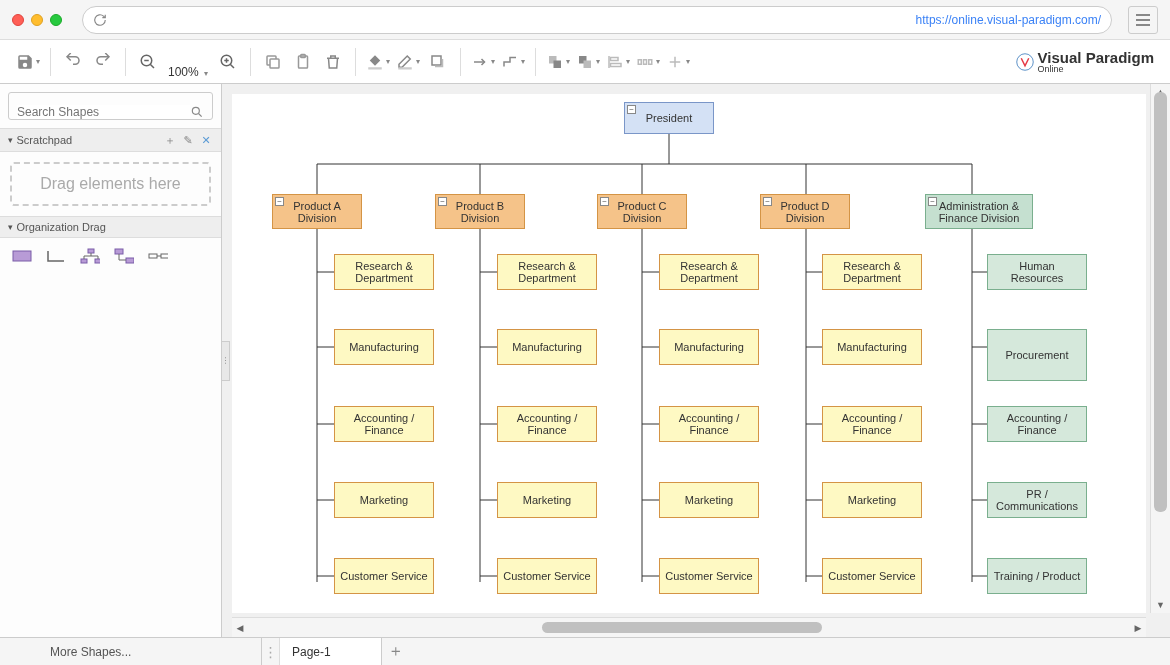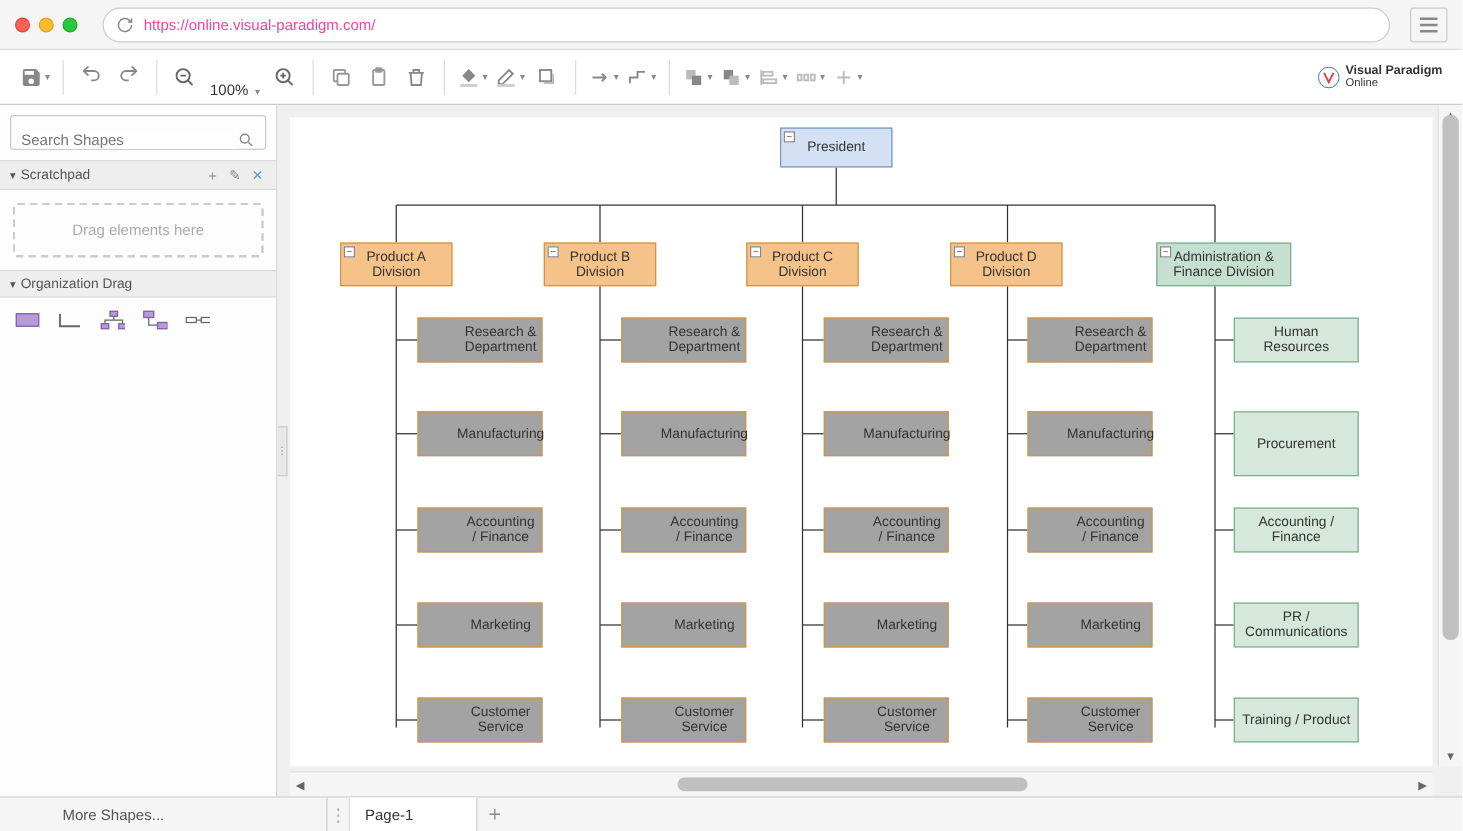--- a/index.html
+++ b/index.html
@@ -5,73 +5,73 @@
 * { margin: 0; padding: 0; box-sizing: border-box; }
 body { font-family: -apple-system, BlinkMacSystemFont, "Segoe UI", Arial, sans-serif; font-size: 12px; color: #333; background: #fff; width: 1170px; height: 665px; overflow: hidden; }
 
 
 .chrome { height: 40px; background: #f5f5f5; border-bottom: 1px solid #ddd; display: flex; align-items: center; padding: 0 12px; gap: 8px; }
 .traffic-lights { display: flex; gap: 7px; }
 .light { width: 12px; height: 12px; border-radius: 50%; }
 .light.red { background: #ff5f56; border: 1px solid #e0443e; }
 .light.yellow { background: #ffbd2e; border: 1px solid #dea123; }
 .light.green { background: #27c93f; border: 1px solid #1aab29; }
-.url-bar { flex: 1; height: 28px; background: #fff; border: 1px solid #ccc; border-radius: 14px; display: flex; align-items: center; padding: 0 10px; gap: 8px; margin-left: 12px; color: #ec4899; }
+.url-bar { flex: 1; height: 28px; background: #fff; border: 1px solid #ccc; border-radius: 14px; display: flex; align-items: center; padding: 0 10px; gap: 8px; margin-left: 12px; color: #3b82f6; justify-content: space-between; }
 .reload-icon { width: 14px; height: 14px; }
 .hamburger { width: 30px; height: 28px; border: 1px solid #ccc; border-radius: 3px; display: flex; flex-direction: column; justify-content: center; align-items: center; gap: 3px; margin-left: 8px; }
 .hamburger span { width: 14px; height: 2px; background: #888; }
 
 
 .toolbar { height: 44px; border-bottom: 1px solid #ccc; display: flex; align-items: center; padding: 0 8px; background: #fff; }
 .tb-group { display: flex; align-items: center; gap: 2px; padding: 0 6px; height: 100%; }
 .tb-sep { width: 1px; height: 28px; background: #ddd; margin: 0 2px; }
 .tb-btn { width: 28px; height: 28px; display: flex; align-items: center; justify-content: center; color: #666; cursor: pointer; border-radius: 3px; }
 .tb-btn svg { width: 18px; height: 18px; }
 .zoom-label { padding: 0 4px; color: #333; white-space: nowrap; font-size: 12px; margin-top: 21px; }
 .vp-logo { margin-left: auto; display: flex; align-items: center; gap: 4px; padding-right: 8px; }
 .vp-logo-icon { width: 18px; height: 18px; }
 .vp-text { font-size: 9px; line-height: 1; }
-.vp-text b { font-weight: bold; font-size: 10px; display: block; }
+.vp-text b { font-weight: bold; font-size: 15px; display: block; }
 
 
 .main { display: flex; height: calc(665px - 40px - 44px - 28px); }
 .sidebar { width: 222px; border-right: 1px solid #ccc; background: #fdfdfd; display: flex; flex-direction: column; }
 .search-wrap { padding: 8px; }
 .search-box { width: 100%; height: 28px; border: 1px solid #ccc; border-radius: 3px; display: flex; align-items: flex-end; padding: 0 8px; }
 .search-box input { border: none; outline: none; flex: 1; font-size: 12px; }
 .search-box svg { width: 14px; height: 14px; fill: #888; }
 
 .panel-header { background: #eee; border-top: 1px solid #ddd; border-bottom: 1px solid #ddd; padding: 4px 8px; display: flex; align-items: center; font-size: 11px; color: #555; }
 .panel-header .tri { margin-right: 4px; font-size: 9px; }
 .panel-header .spacer { flex: 1; }
 .panel-header .hicon { width: 14px; height: 14px; margin-left: 4px; color: #888; cursor: pointer; display: flex; align-items: center; justify-content: center; }
 
 .scratchpad-body { padding: 10px; }
-.scratchpad-drop { border: 2px dashed #ccc; border-radius: 4px; height: 44px; display: flex; align-items: center; justify-content: center; color: #aaa; font-size: 12px; }
+.scratchpad-drop { border: 2px dashed #ccc; border-radius: 4px; height: 44px; display: flex; align-items: center; justify-content: center; color: #aaa; font-size: 16px; }
 
 .shape-palette { padding: 10px 12px; display: flex; gap: 14px; flex-wrap: wrap; }
 .shape-item { width: 20px; height: 16px; display: flex; align-items: center; justify-content: center; }
 
 
 .canvas-area { flex: 1; position: relative; background: #f0f0f0; overflow: hidden; }
 .canvas-inner { position: absolute; left: 10px; top: 10px; right: 24px; bottom: 24px; background: #fff; }
 .vscroll { position: absolute; right: 0; top: 0; bottom: 24px; width: 20px; background: #f5f5f5; border-left: 1px solid #ddd; }
 .vscroll-thumb { position: absolute; left: 3px; right: 3px; top: 8px; height: 420px; background: #c0c0c0; border-radius: 6px; }
 .vscroll-arrow { position: absolute; left: 0; right: 0; height: 16px; display: flex; align-items: center; justify-content: center; color: #666; font-size: 9px; }
 .hscroll { position: absolute; left: 10px; right: 24px; bottom: 0; height: 20px; background: #f5f5f5; border-top: 1px solid #ddd; }
 .hscroll-thumb { position: absolute; top: 4px; bottom: 4px; left: 310px; width: 280px; background: #c0c0c0; border-radius: 6px; }
 .hscroll-arrow { position: absolute; top: 0; bottom: 0; width: 16px; display: flex; align-items: center; justify-content: center; color: #666; font-size: 9px; }
 .drag-handle { position: absolute; left: 0; top: 50%; width: 8px; height: 40px; margin-top: -20px; background: #e8e8e8; border: 1px solid #ccc; border-left: none; font-size: 8px; display: flex; align-items: center; justify-content: center; color: #888; }
 
 
 .node { position: absolute; border: 1px solid; display: flex; align-items: center; justify-content: center; text-align: center; font-size: 11px; padding: 2px 4px; }
 .node-collapse { position: absolute; top: 2px; left: 2px; width: 9px; height: 9px; border: 1px solid #888; background: #fff; font-size: 8px; line-height: 7px; text-align: center; color: #555; }
 .blue { background: #d4e1f5; border-color: #7a96c8; }
 .orange { background: #f5c389; border-color: #d49445; }
-.lorange { background: #a3a3a3; border-color: #d49445; padding-left: 37px; }
+.lorange { background: #fef9c3; border-color: #d49445; }
 .green { background: #c5e0d0; border-color: #7aaf8e; }
 .lgreen { background: #d5e8db; border-color: #7aaf8e; }
 
 
 .lines { position: absolute; left: 0; top: 0; width: 100%; height: 100%; pointer-events: none; }
 
 
 .bottom-bar { height: 28px; display: flex; background: #f5f5f5; border-top: 1px solid #ccc; font-size: 12px; }
 .more-shapes { width: 222px; border-right: 1px solid #ccc; padding: 0 10px; display: flex; align-items: center; color: #555; margin-left: 40px; }
 .tabs { flex: 1; display: flex; align-items: center; }

